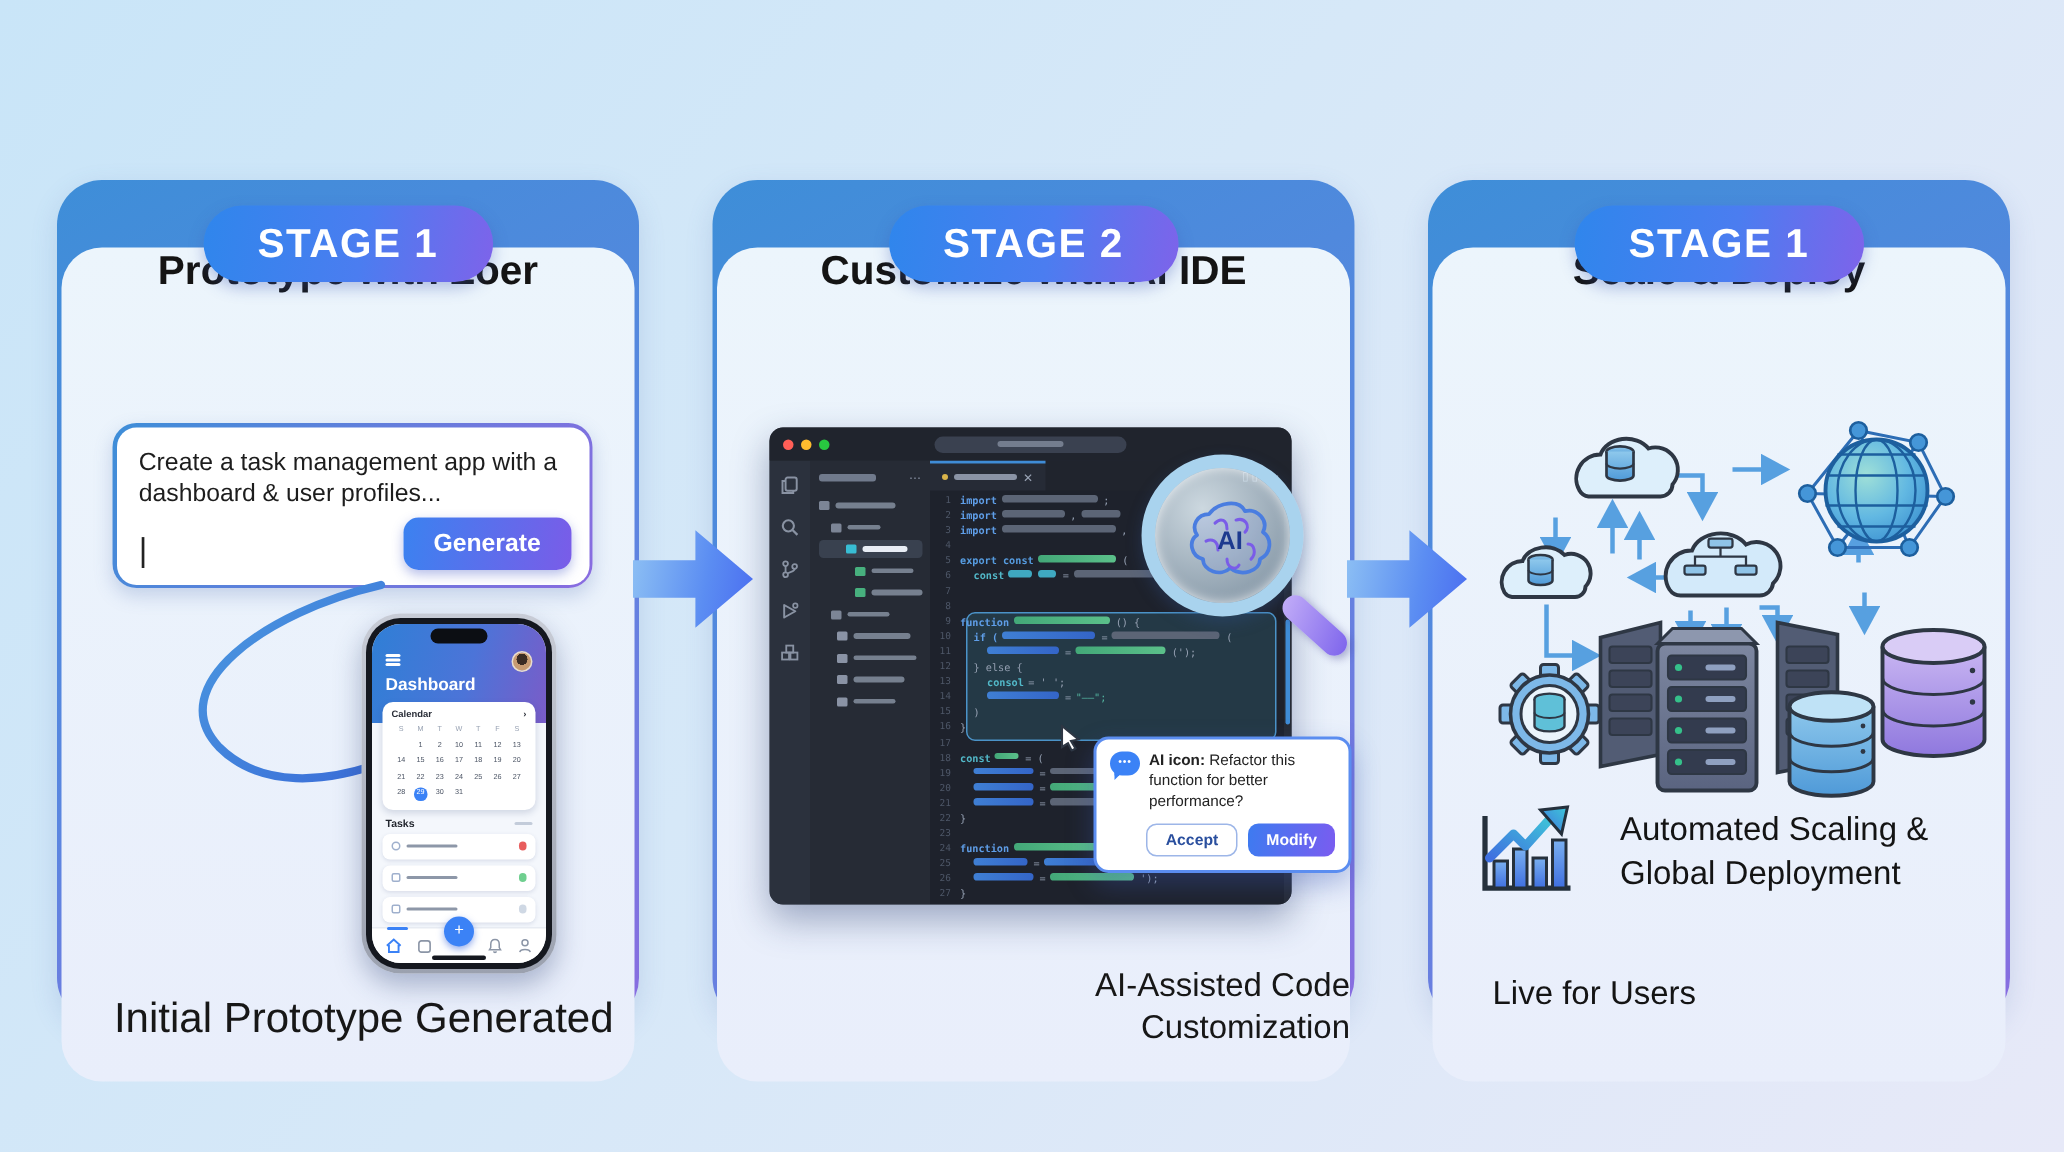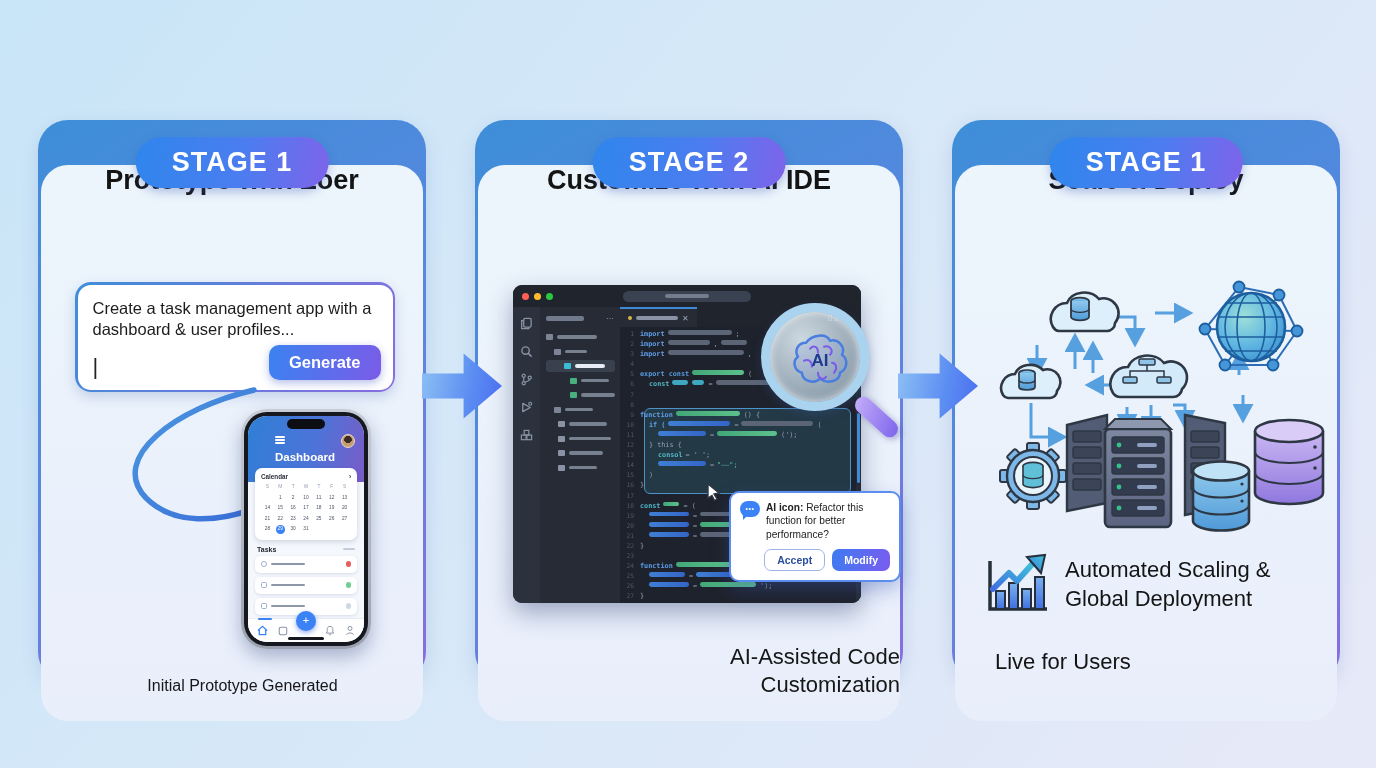--- a/index.html
+++ b/index.html
@@ -18,21 +18,21 @@
   #p2 { left:475px; width:428px; }
   #p3 { left:952px; width:388px; }
 
   .stage-badge { position:absolute; top:-28px; left:50%; transform:translateX(-50%);
     padding:10px 36px; border-radius:30px; color:#fff; font-size:27px; font-weight:700;
     letter-spacing:1px; white-space:nowrap;
     background:linear-gradient(100deg,#2f86ec 0%,#4b7df0 55%,#7e63ea 100%);
     box-shadow:0 4px 10px rgba(60,90,180,.35); }
   .panel-title { margin-top:42px; text-align:center; font-size:27px; font-weight:700; color:#141414; }
   .caption { position:absolute; bottom:26px; width:100%; text-align:center;
-    font-size:16px; color:#171717;padding-left:21px; }
+    font-size:28px; color:#171717;padding-left:21px; }
 
   
   .flow-arrow { position:absolute; top:349px; width:80px; height:74px; z-index:5;
     background:linear-gradient(100deg,#8fc2f4 0%,#5b8df2 60%,#4a6cf0 100%);
     clip-path:polygon(0 33%,52% 33%,52% 6%,100% 50%,52% 94%,52% 67%,0 67%);
     filter:drop-shadow(0 0 6px #c2ecfb) drop-shadow(0 0 2px #ddf6ff); }
   #arrow1 { left:422px; } #arrow2 { left:898px; }
 
   
   .prompt-wrap { position:absolute; top:117px; left:34px; width:320px; height:110px;
@@ -53,21 +53,21 @@
     font-size:22px; color:#151515; line-height:1.28; font-weight:500; }
 
   
   .phone { position:absolute; left:200px; top:244px; width:130px; height:240px; z-index:2;
     background:linear-gradient(180deg,#c8ccd6,#9ba1af); border-radius:26px; padding:3px;
     box-shadow:0 8px 18px rgba(50,70,120,.35); }
   .phone-inner { width:100%; height:100%; background:#15181f; border-radius:23px; padding:4px; position:relative; }
   .screen { width:100%; height:100%; background:#f4f7fc; border-radius:19px; overflow:hidden; position:relative; }
   .notch { position:absolute; top:7px; left:50%; transform:translateX(-50%); width:38px; height:10px;
     background:#0c0e13; border-radius:6px; z-index:6; }
-  .ph-header { height:66px; background:linear-gradient(105deg,#2f7fd6 0%,#4c74d8 55%,#7a5cc8 100%); padding:8px 27px 0; position:relative; }
+  .ph-header { height:66px; background:linear-gradient(105deg,#2f7fd6 0%,#4c74d8 55%,#7a5cc8 100%); padding:8px 9px 0; position:relative; }
   .hamburger div { width:10px; height:1.6px; background:#fff; margin:1.6px 0; border-radius:1px; }
   .hamburger { margin-top:12px; }
   .ph-avatar { position:absolute; top:18px; right:9px; width:14px; height:14px; border-radius:50%;
     background:radial-gradient(circle at 50% 38%,#3a2c24 0 38%,#c79b72 39% 100%); border:1px solid #e8ddcf; }
   .ph-title { color:#fff; font-size:11.5px; font-weight:700; margin-top:7px; }
   .cal-card { position:relative; margin:-14px 7px 0; background:#fff; border-radius:7px; padding:5px 6px 6px;
     box-shadow:0 2px 5px rgba(40,60,110,.18); z-index:2; }
   .cal-head { display:flex; justify-content:space-between; font-size:6.3px; font-weight:700; color:#2a2e38; }
   .cal-grid { margin-top:3px; display:grid; grid-template-columns:repeat(7,1fr); row-gap:2.5px; }
   .cal-cell { font-size:4.8px; color:#4c5565; text-align:center; height:8px; line-height:8px; }
@@ -162,21 +162,21 @@
   .popup-text { font-size:10.2px; color:#222; line-height:1.3; }
   .popup-btns { display:flex; justify-content:flex-end; gap:7px; margin-top:8px; }
   .btn-accept { padding:4px 12px; background:#fff; border:1.5px solid #9db6e8; border-radius:7px;
     color:#2a4f9e; font-size:10.5px; font-weight:700; cursor:pointer; font-family:"Liberation Sans",sans-serif;margin-left:36px; }
   .btn-modify { padding:4px 12px; background:linear-gradient(100deg,#3d7bf0,#7a5cf0); border:none; border-radius:7px;
     color:#fff; font-size:10.5px; font-weight:700; cursor:pointer; font-family:"Liberation Sans",sans-serif; }
   .caption2 { position:absolute; bottom:22px; width:100%; text-align:right; font-size:22px; color:#171717; line-height:1.28; }
 
   
   .illus { position:absolute; left:12px; top:100px; }
-  .scaling-row { position:absolute; left:28px; top:388px; display:flex; gap:14px; align-items:center; }
+  .scaling-row { position:absolute; left:28px; top:371px; display:flex; gap:29px; align-items:center; }
   .scaling-text { font-size:22px; color:#141414; line-height:1.32; font-weight:500; }
   .live-row { position:absolute; left:40px; top:484px; display:flex; align-items:center; gap:26px; }
   .live-pill { display:flex; align-items:center; gap:9px; height:46px; padding:0 8px 0 21px; border-radius:24px;
     background:linear-gradient(100deg,#2f93f0 0%,#4f7df0 55%,#7d64ea 100%);
     box-shadow:0 5px 12px rgba(70,90,200,.4); }
   .live-label { color:#fff; font-size:27px; font-weight:800; letter-spacing:1px; }
   .live-check { width:33px; height:33px; border-radius:50%; background:#fff; display:flex;
     align-items:center; justify-content:center; }
   .live-caption { font-size:22px; color:#141414; font-weight:500; }
 </style>
@@ -475,21 +475,21 @@
                   <span class="lnum">11</span>
                   <span style="width: 18px; flex: 0 0 auto;"></span>
                   <span class="cbar blue" style="width: 48px;"></span>
                   <span class="txt">=</span>
                   <span class="cbar green" style="width: 60px;"></span>
                   <span class="txt">(');</span>
                 </div>
                 <div class="code-row">
                   <span class="lnum">12</span>
                   <span style="width: 9px; flex: 0 0 auto;"></span>
-                  <span class="txt">} this {</span>
+                  <span class="txt">} else {</span>
                 </div>
                 <div class="code-row">
                   <span class="lnum">13</span>
                   <span style="width: 18px; flex: 0 0 auto;"></span>
                   <span class="kwt">consol</span>
                   <span class="txt">= ' ';</span>
                 </div>
                 <div class="code-row">
                   <span class="lnum">14</span>
                   <span style="width: 18px; flex: 0 0 auto;"></span>

